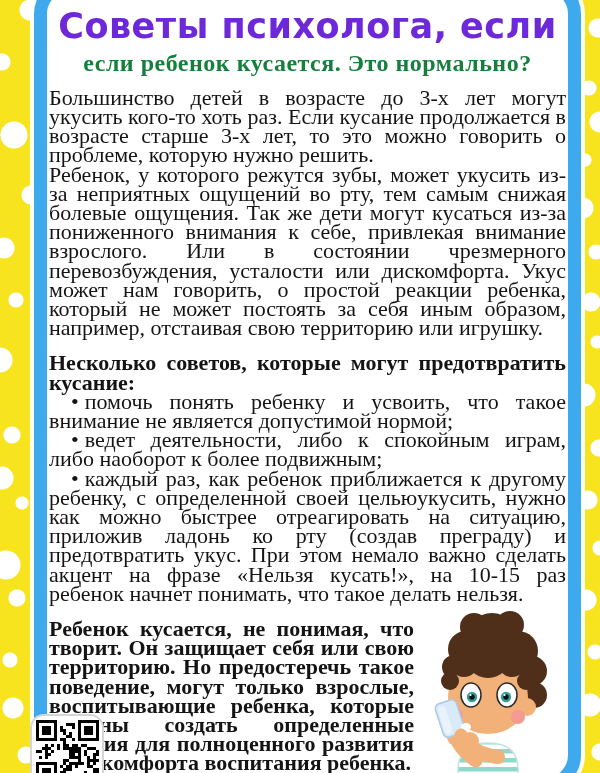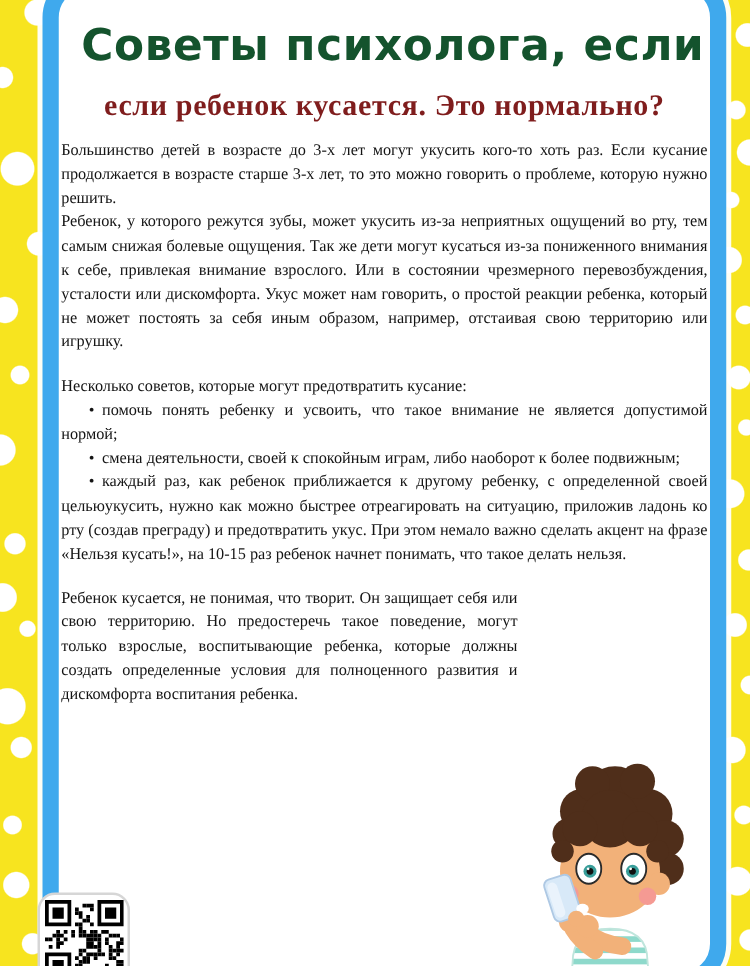--- a/index.html
+++ b/index.html
@@ -41,34 +41,34 @@
       radial-gradient(circle at 600px 752px,#fff 8px,  rgba(255,255,255,0) 9px);
   }
   .card{
     position:absolute;left:34px;right:19px;top:-22px;bottom:-18px;
     background:#fff;border:13px solid #3FA9ED;border-radius:36px;
     box-shadow:0 0 0 4px rgba(255,255,255,.95);
   }
   .card-inner{position:absolute;inset:0;padding:12px 2px 0 2px;}
   .title{
     font-family:"DejaVu Sans",sans-serif;font-weight:bold;
-    font-size:35px;line-height:1.05;color:#14532d;text-align:center;
-    white-space:nowrap;letter-spacing:.5px;margin:16px;
+    font-size:35px;line-height:1.05;color:#6d28d9;text-align:center;
+    white-space:nowrap;letter-spacing:.5px;margin:5px;
   }
   .subtitle{
     font-family:"Liberation Serif",serif;font-weight:bold;
-    font-size:24px;color:#7f1d1d;text-align:center;margin:5px 0 0 0;
+    font-size:24px;color:#15803d;text-align:center;margin:5px 0 0 0;
     letter-spacing:.5px;white-space:nowrap;
   }
   .bodytext{
-    margin-top:11px;font-size:13px;line-height:19.2px;color:#141414;
+    margin-top:11px;font-size:22px;line-height:19.2px;color:#141414;
     text-align:justify;hyphens:auto;-webkit-hyphens:auto;
   }
   .bodytext p{margin:0;}
-  .gap{margin-top:16px !important;}
+  .gap{margin-top:16px !important;font-weight:bold;}
   .li{text-indent:22px;}
   .b{margin-right:6px;}
   .baby-spacer{float:right;width:152px;height:170px;margin-top:24px;}
   .baby{position:absolute;right:4px;bottom:-12px;width:150px;height:185px;}
   .qr-box{
     position:absolute;left:30px;top:714px;width:74px;height:80px;
     background:#fff;border:2px solid #d6d6d6;border-radius:14px;
     padding:4px;box-sizing:border-box;z-index:5;
   }
 </style>
@@ -80,21 +80,21 @@
 
     <h1 class="title">Советы психолога, если</h1>
     <h2 class="subtitle">если ребенок кусается. Это нормально?</h2>
 
     <div class="bodytext">
       <p>Большинство детей в возрасте до 3-х лет могут укусить кого-то хоть раз. Если кусание продолжается в возрасте старше 3-х лет, то это можно говорить о проблеме, которую нужно решить.</p>
       <p>Ребенок, у которого режутся зубы, может укусить из-за неприятных ощущений во рту, тем самым снижая болевые ощущения. Так же дети могут кусаться из-за пониженного внимания к себе, привлекая внимание взрослого. Или в состоянии чрезмерного перевозбуждения, усталости или дискомфорта. Укус может нам говорить, о простой реакции ребенка, который не может постоять за себя иным образом, например, отстаивая свою территорию или игрушку.</p>
 
       <p class="gap">Несколько советов, которые могут предотвратить кусание:</p>
       <p class="li"><span class="b">•</span><span>помочь понять ребенку и усвоить, что такое внимание не является допустимой нормой;</span></p>
-      <p class="li"><span class="b">•</span><span>смена деятельности, своей к спокойным играм, либо наоборот к более подвижным;</span></p>
+      <p class="li"><span class="b">•</span><span>ведет деятельности, либо к спокойным играм, либо наоборот к более подвижным;</span></p>
       <p class="li"><span class="b">•</span><span>каждый раз, как ребенок приближается к другому ребенку, с определенной своей цельюукусить, нужно как можно быстрее отреагировать на ситуацию, приложив ладонь ко рту (создав преграду) и предотвратить укус. При этом немало важно сделать акцент на фразе «Нельзя кусать!», на 10-15 раз ребенок начнет понимать, что такое делать нельзя.</span></p>
 
       <div class="gap">
         <div class="baby-spacer"></div>
         <p>Ребенок кусается, не понимая, что творит. Он защищает себя или свою территорию. Но предостеречь такое поведение, могут только взрослые, воспитывающие ребенка, которые должны создать определенные условия для полноценного развития и дискомфорта воспитания ребенка.</p>
       </div>
     </div>
 
     <div class="baby">
       <svg width="150" height="185" viewBox="0 0 150 185">

